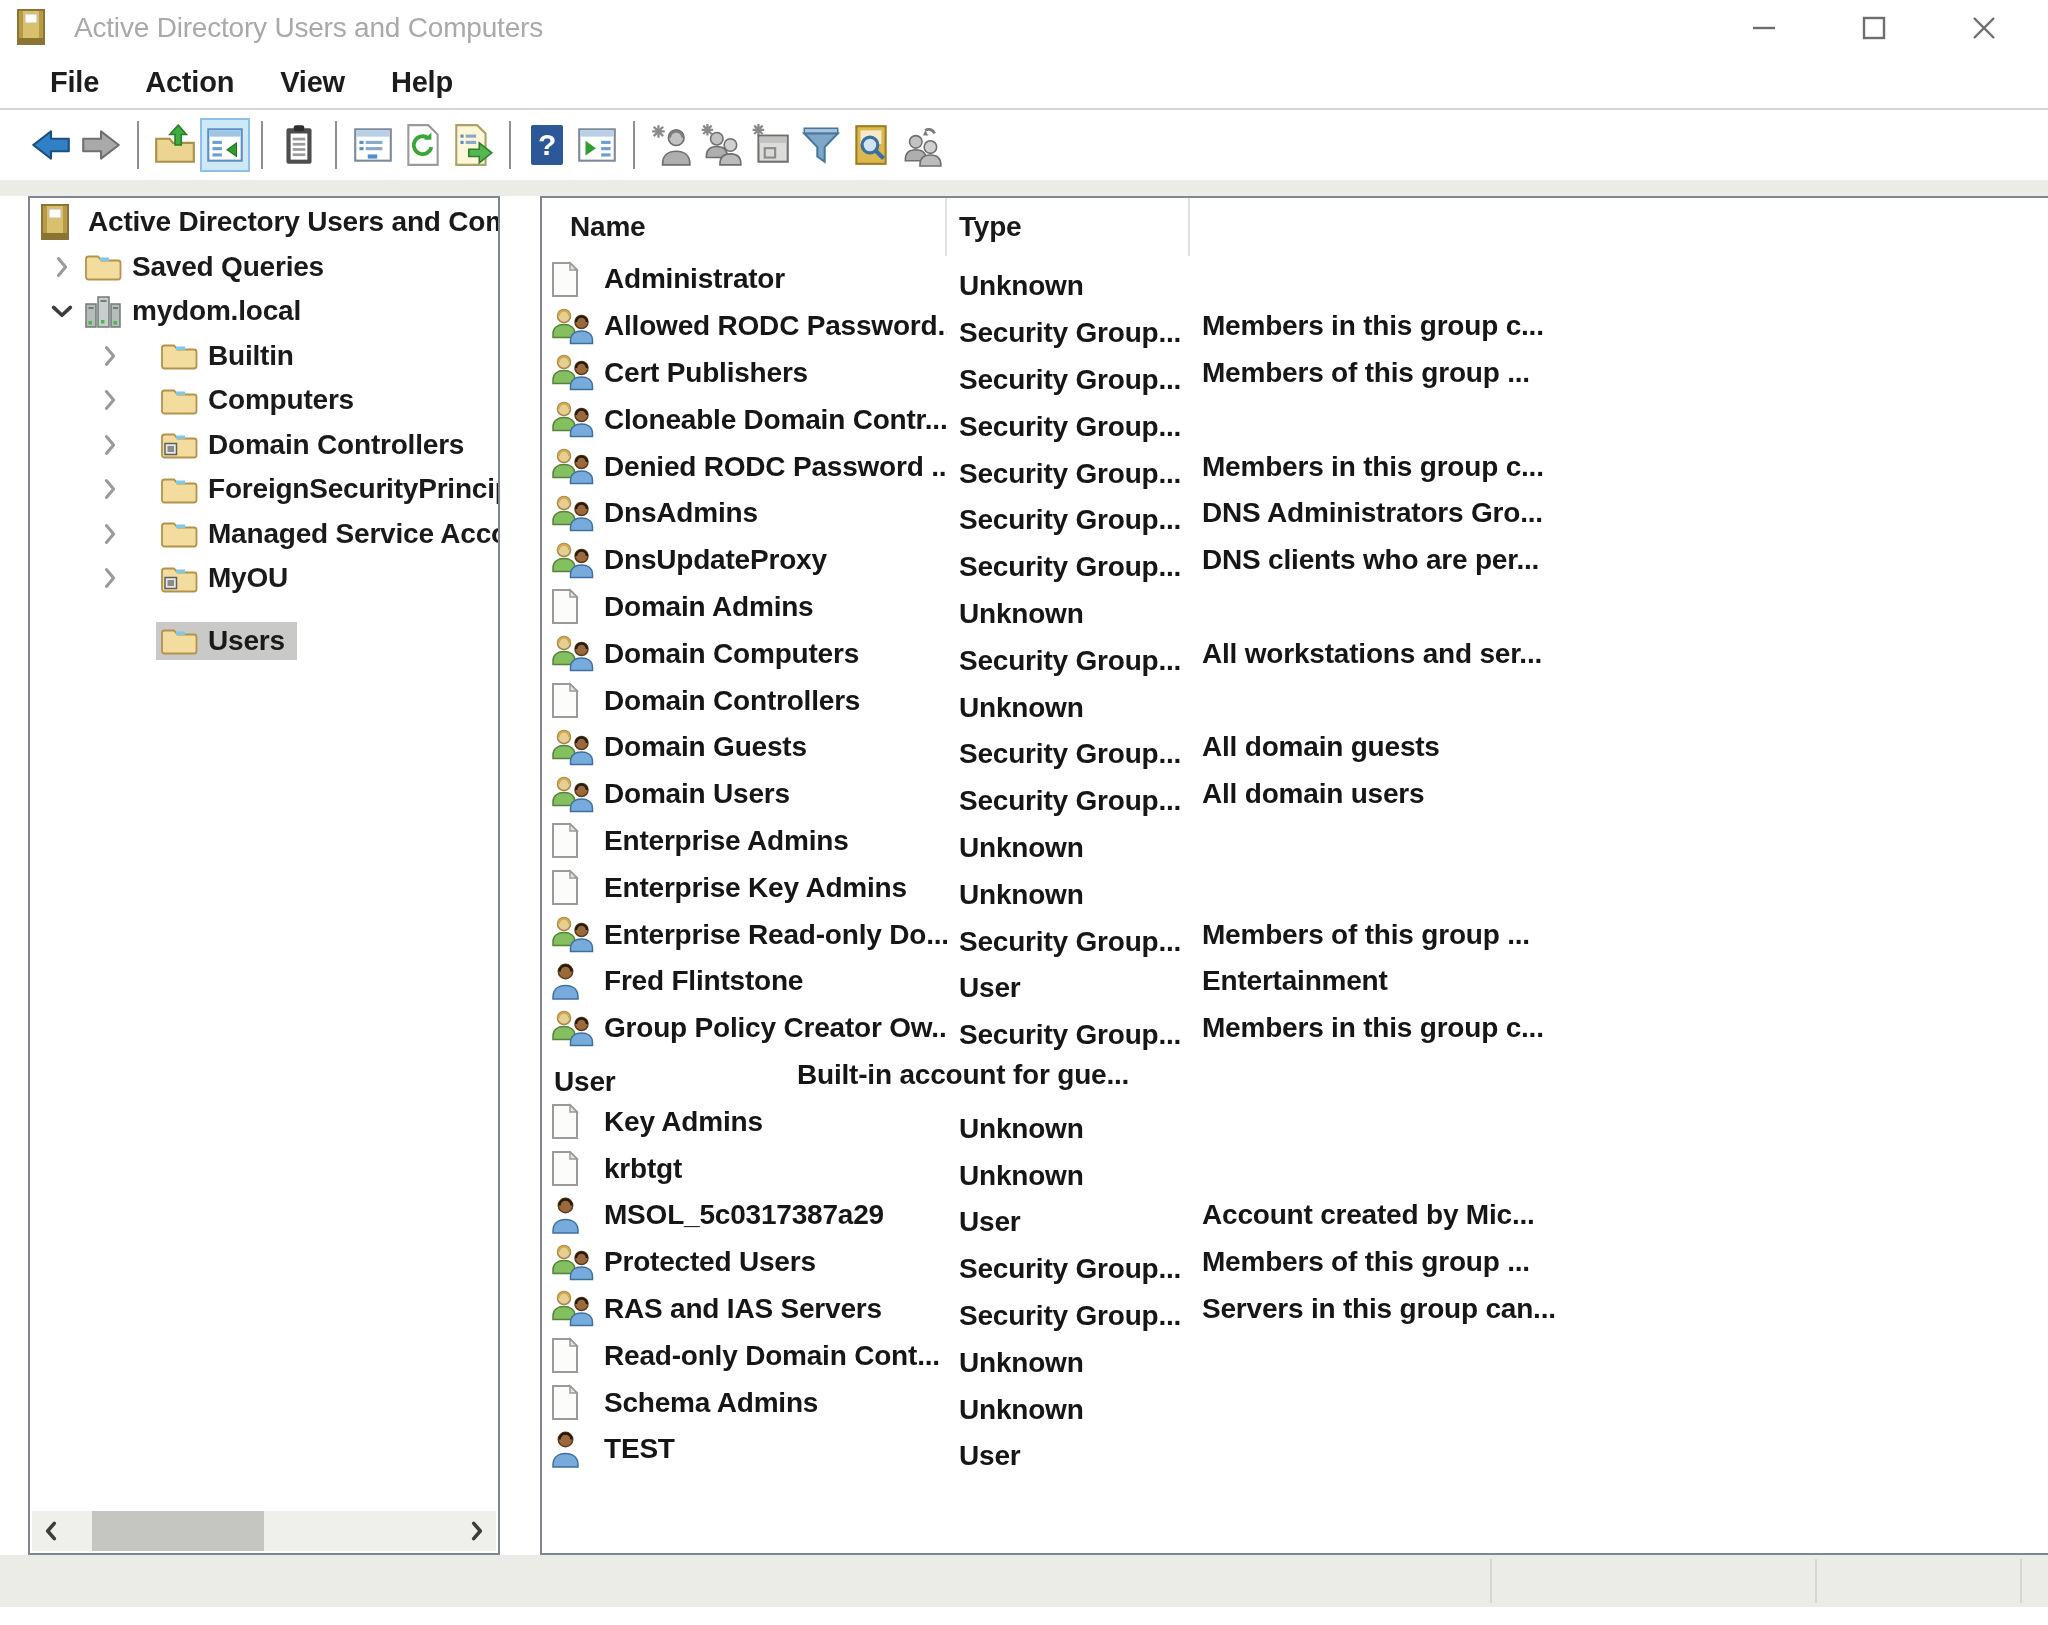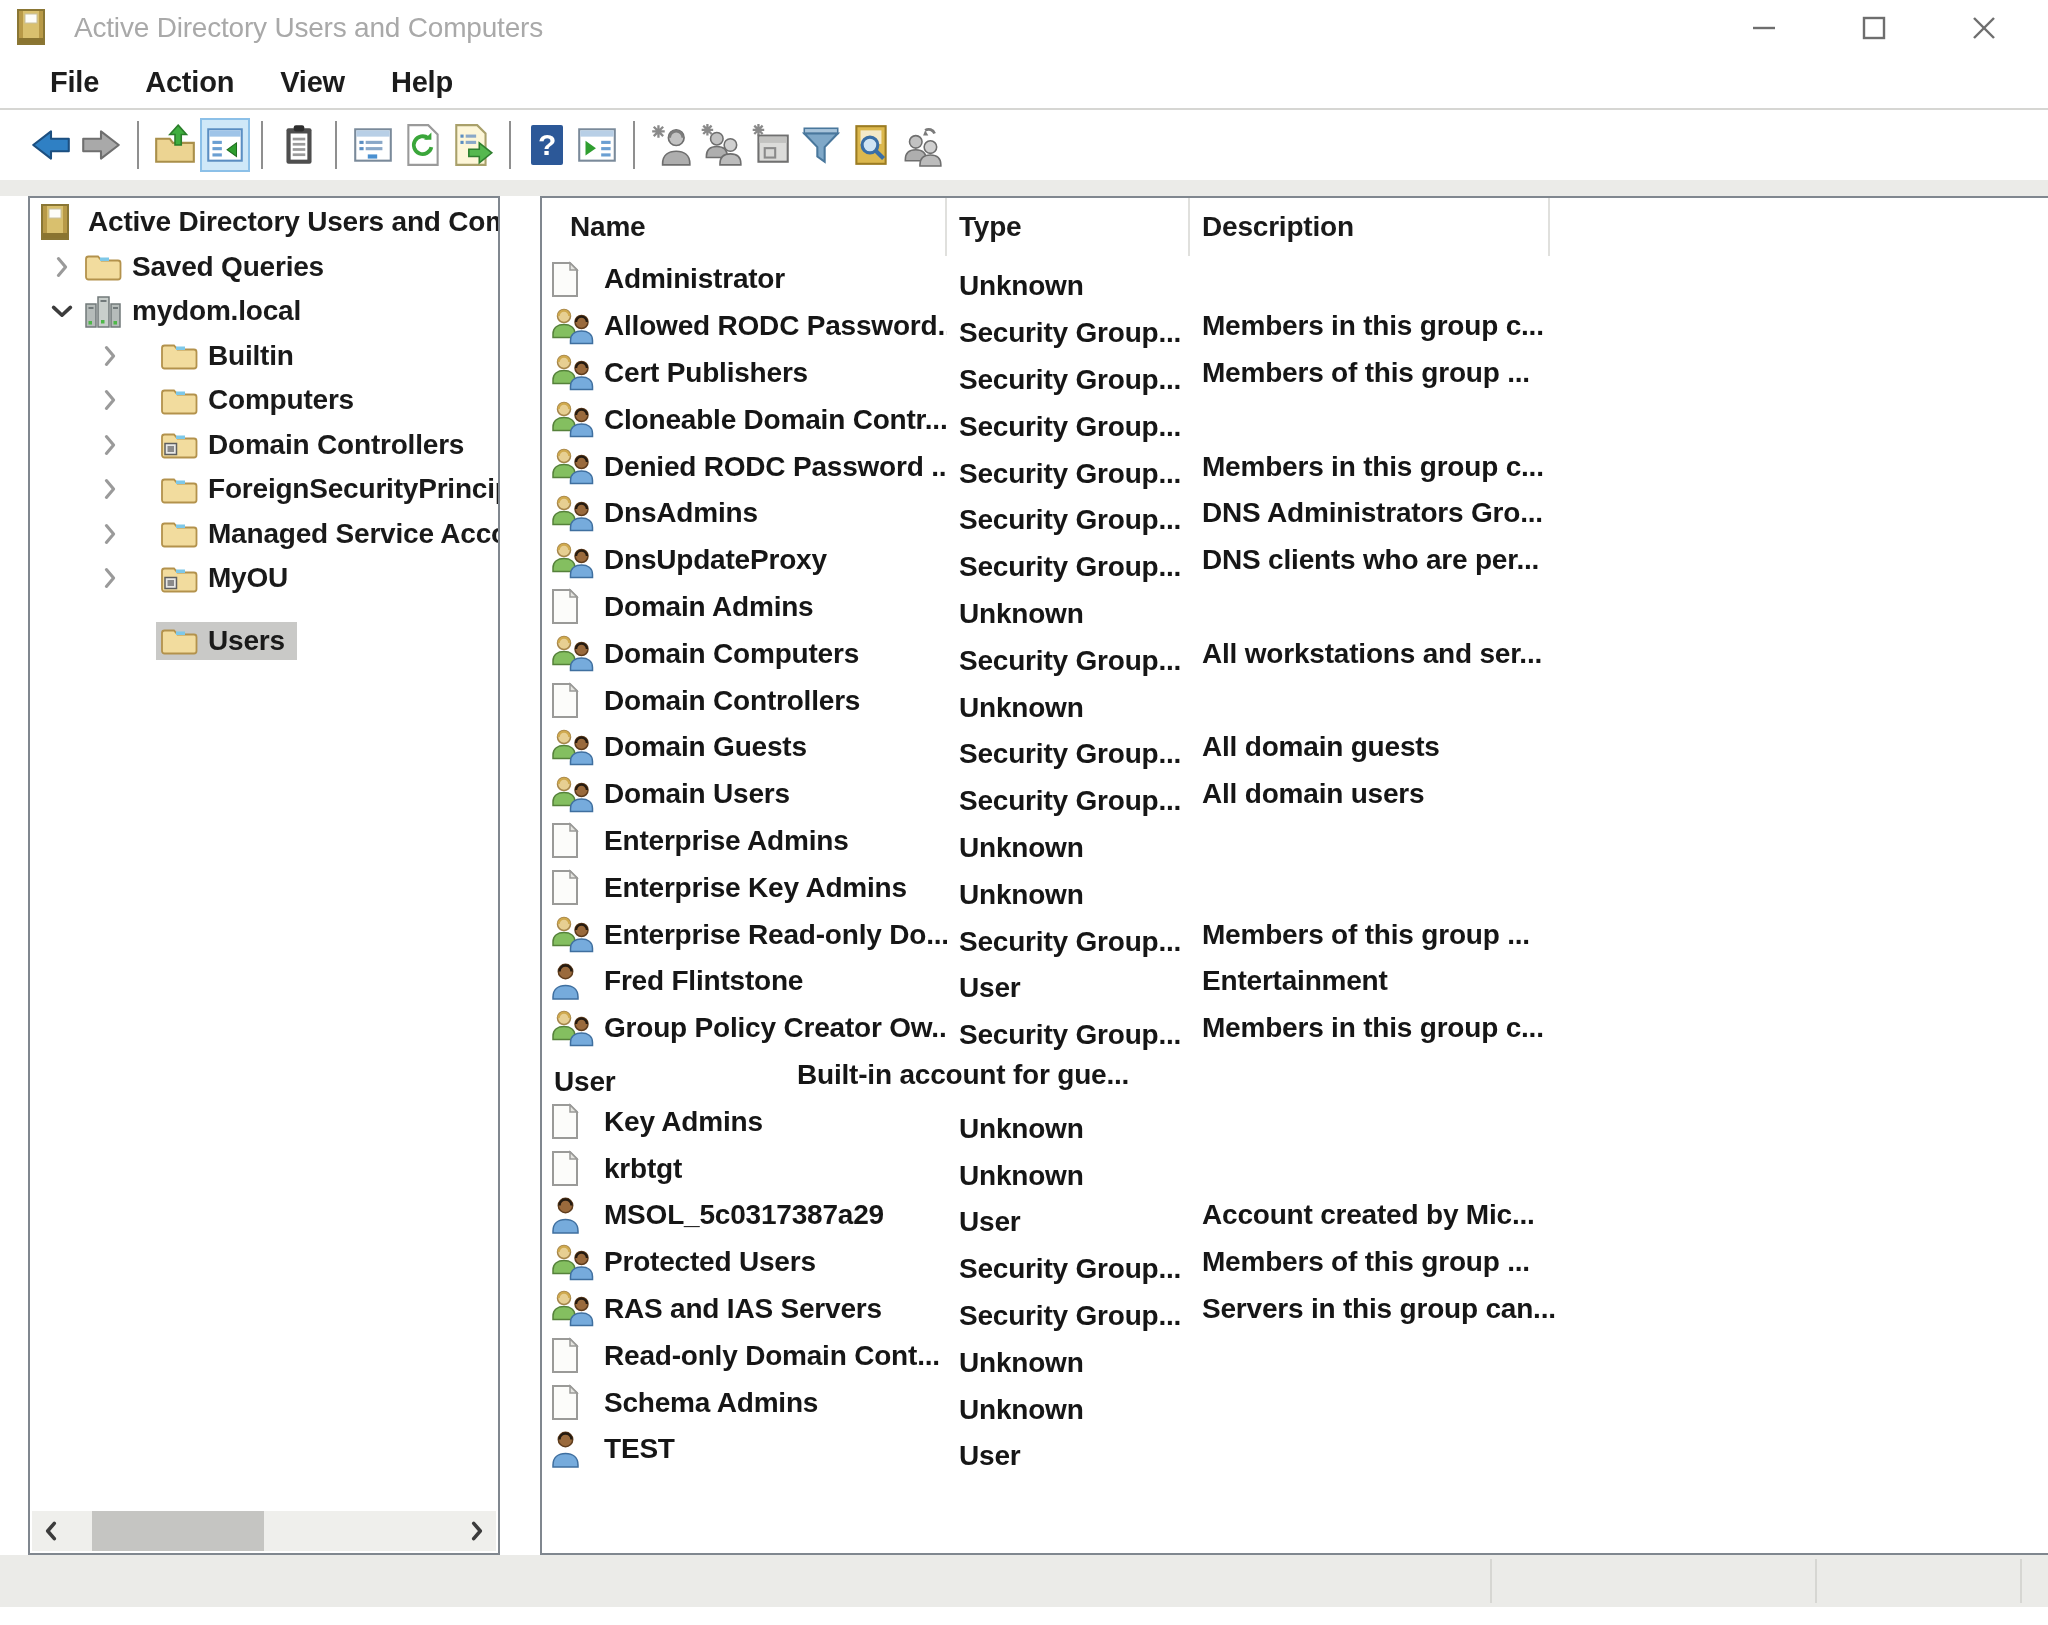--- a/index.html
+++ b/index.html
@@ -489,21 +489,20 @@
             <polyline points="3,3 9,10 3,17" fill="none" stroke="#3c3c3c" stroke-width="3.2" stroke-linecap="round" stroke-linejoin="round"></polyline>
           </svg>
       </span>
     </div>
   </div>
 
   <div class="panel list-panel">
     <div class="list-header">
       <div class="hcell h-name">Name</div>
       <div class="hcell h-type">Type</div>
-      <div class="hcell h-desc">Description</div>
       <div class="hcell h-fill"></div>
     </div>
     <div class="list-rows">
 
         <div class="list-row" data-icon="unknown">
           <div class="c-name">
             <span class="row-icon">
               <svg class="ri ri-unknown" viewBox="0 0 30 37">
                 <path d="M3 2 h17 l7 7 v26 H3 z" fill="#fcfcfa" stroke="#9a9a98" stroke-width="2"></path>
                 <path d="M20 2 l7 7 h-7 z" fill="#e4e4e0" stroke="#9a9a98" stroke-width="1.5"></path>

